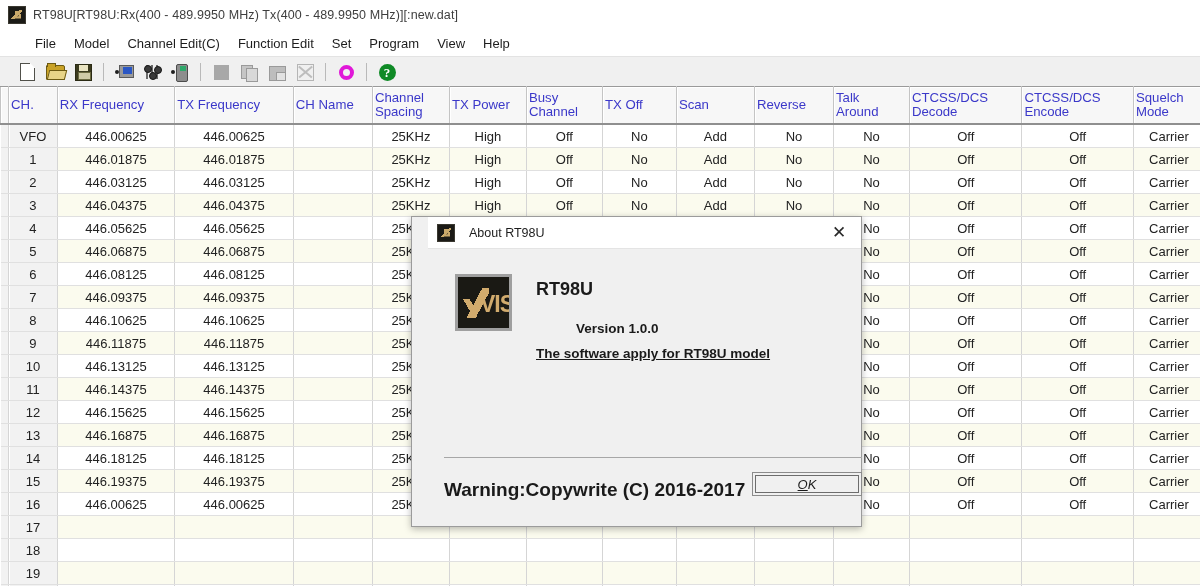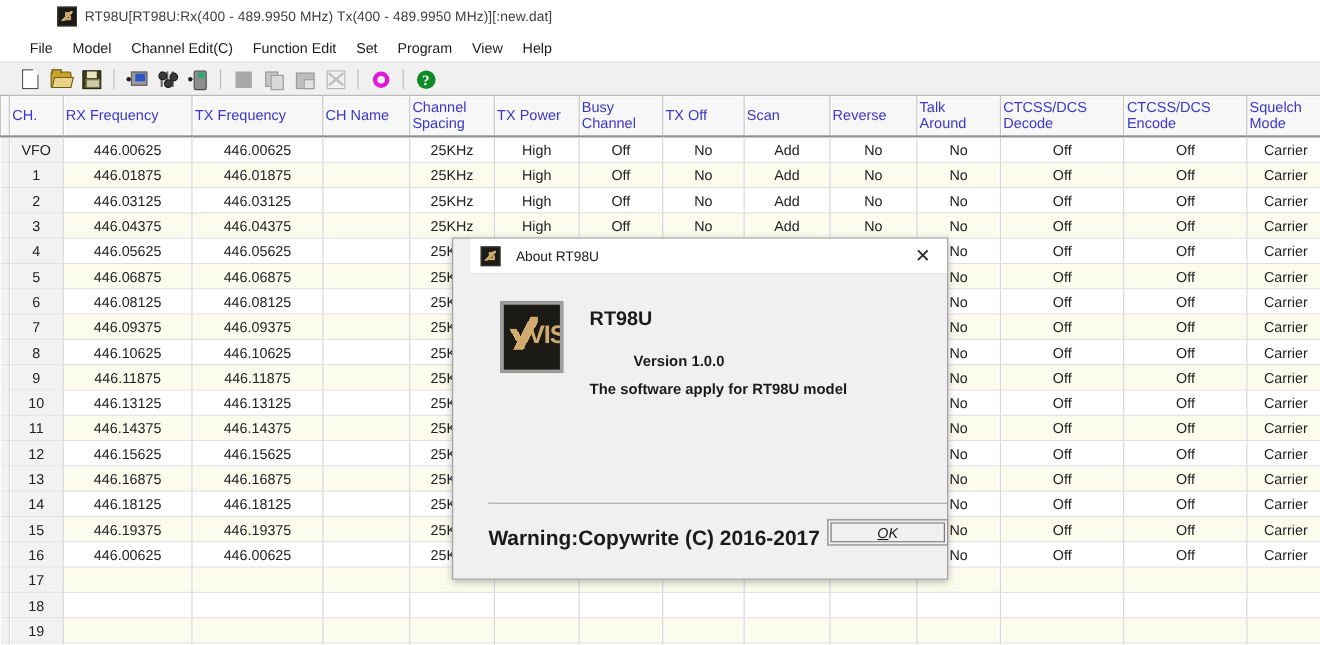--- a/index.html
+++ b/index.html
@@ -17,21 +17,20 @@
   }
 
   
   .titlebar {
     height: 29px;
     background: #ffffff;
     display: flex;
     align-items: center;
     padding-left: 8px;
     border-bottom: 1px solid #ffffff;
-    margin-left: 44px;
   }
   .app-icon {
     width: 16px; height: 16px;
     background: #1b1a16;
     border: 1px solid #3a3830;
     position: relative;
     margin-right: 7px;
     flex: none;
   }
   .app-icon::before {
@@ -56,21 +55,21 @@
     letter-spacing: 0.1px;
     white-space: nowrap;
   }
 
   
   .menubar {
     height: 26px;
     background: #ffffff;
     display: flex;
     align-items: center;
-    padding-left: 18px;
+    padding-left: 26px;
   }
   .menu-item {
     font-size: 13px;
     color: #1d1d1d;
     padding: 2px 9px;
     white-space: nowrap;
     cursor: default;
   }
 
   
@@ -317,21 +316,21 @@
     font-family: "Liberation Sans", sans-serif;
   }
   .dlg-body {
     position: relative;
     height: 278px;
     padding: 0;
   }
   .big-icon {
     position: absolute;
     left: 27px; top: 25px;
-    width: 57px; height: 65px;
+    width: 57px; height: 57px;
     background: #1a1914;
     border: 3px solid #9f9f9f;
     box-sizing: border-box;
     overflow: hidden;
   }
   .big-icon .v {
     position: absolute; left: 5px; top: 11px;
     width: 26px; height: 30px;
     background:
       linear-gradient(118deg, transparent 46%, #d1ab6d 46%, #d1ab6d 68%, transparent 68%);
@@ -355,21 +354,21 @@
   .dlg-line-1 {
     position: absolute; left: 108px; top: 30px;
     font-size: 18px; color: #1a1a1a; font-weight: bold;
   }
   .dlg-line-2 {
     position: absolute; left: 108px; top: 72px;
     font-size: 13.5px; color: #1a1a1a; font-weight: bold; margin-left: 40px;
   }
   .dlg-line-3 {
     position: absolute; left: 108px; top: 97px;
-    font-size: 13.5px; color: #1a1a1a; font-weight: bold;
+    font-size: 13.5px; color: #1a1a1a; font-weight: bold; text-decoration: underline;
   }
   .dlg-hr {
     position: absolute;
     left: 16px; top: 208px;
     width: 418px; height: 1px;
     background: #a7a7a7;
   }
   .dlg-warning {
     position: absolute; left: 16px; top: 230px;
     font-size: 19px; color: #1a1a1a; font-weight: bold;

